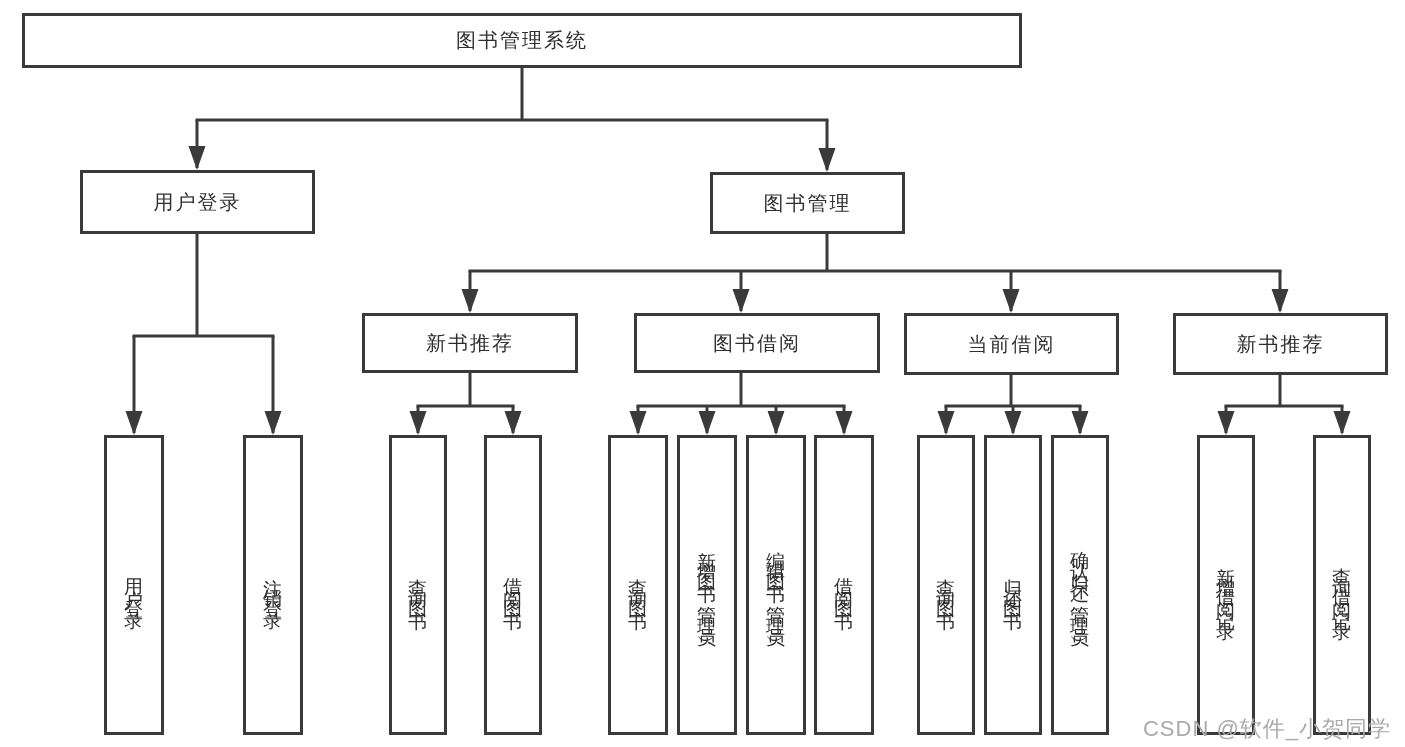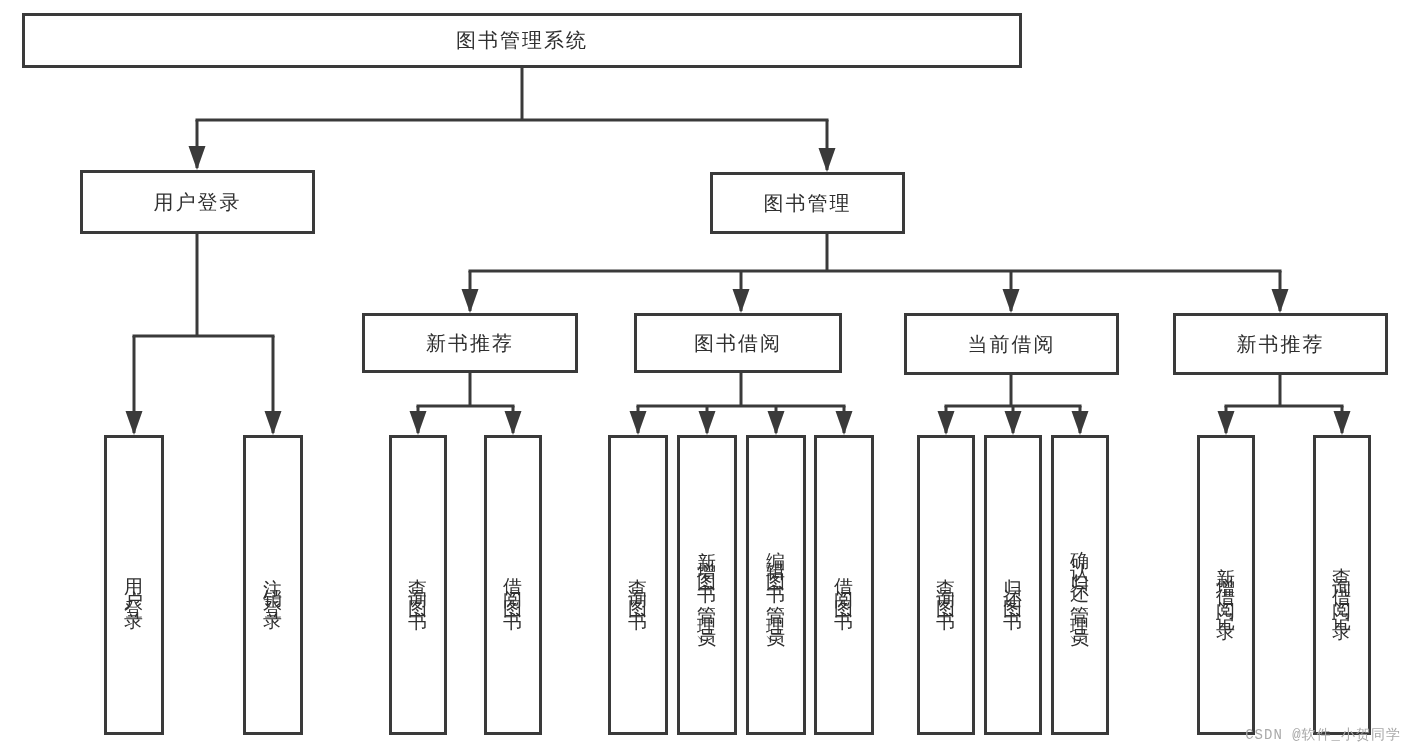--- a/index.html
+++ b/index.html
@@ -40,28 +40,27 @@
     font-family:Liberation Serif, serif;
   }
   .node.v{
     writing-mode:vertical-rl;
     font-size:19px;
     letter-spacing:11px;
     line-height:1;
   }
   .watermark{
     position:absolute;
-    right:4px;
+    right:14px;
     bottom:3px;
     z-index:3;
-    font-size:14px;
+    font-size:22px;
     color:var(--watermark);
     letter-spacing:1px;
     white-space:nowrap;
-    font-family:Liberation Mono, monospace;
   }
 </style>
 </head>
 <body>
 
 <svg class="connectors" viewBox="0 0 1405 747">
 
   <line x1="522" y1="68" x2="522" y2="120"></line>
   <line x1="195.5" y1="120" x2="828.5" y2="120"></line>
   <line x1="197" y1="120" x2="197" y2="168"></line>
@@ -121,21 +120,21 @@
   <line x1="1342" y1="406" x2="1342" y2="433"></line>
   <path class="arrow" d="M1333.5,411 L1350.5,411 L1342,435 Z"></path>
 </svg>
 
 <div class="node h" style="left:22px;top:13px;width:1000px;height:55px">图书管理系统</div>
 
 <div class="node h" style="left:80px;top:170px;width:235px;height:64px">用户登录</div>
 <div class="node h" style="left:710px;top:172px;width:195px;height:62px">图书管理</div>
 
 <div class="node h" style="left:362px;top:313px;width:216px;height:60px">新书推荐</div>
-<div class="node h" style="left:634px;top:313px;width:208px;height:60px">图书借阅</div>
+<div class="node h" style="left:634px;top:313px;width:246px;height:60px">图书借阅</div>
 <div class="node h" style="left:904px;top:313px;width:215px;height:62px">当前借阅</div>
 <div class="node h" style="left:1173px;top:313px;width:215px;height:62px">新书推荐</div>
 
 <div class="node v" style="left:104px;top:435px;width:60px;height:300px">用户登录</div>
 <div class="node v" style="left:243px;top:435px;width:60px;height:300px">注销登录</div>
 
 <div class="node v" style="left:389px;top:435px;width:58px;height:300px">查询图书</div>
 <div class="node v" style="left:484px;top:435px;width:58px;height:300px">借阅图书</div>
 
 <div class="node v" style="left:608px;top:435px;width:60px;height:300px">查询图书</div>

